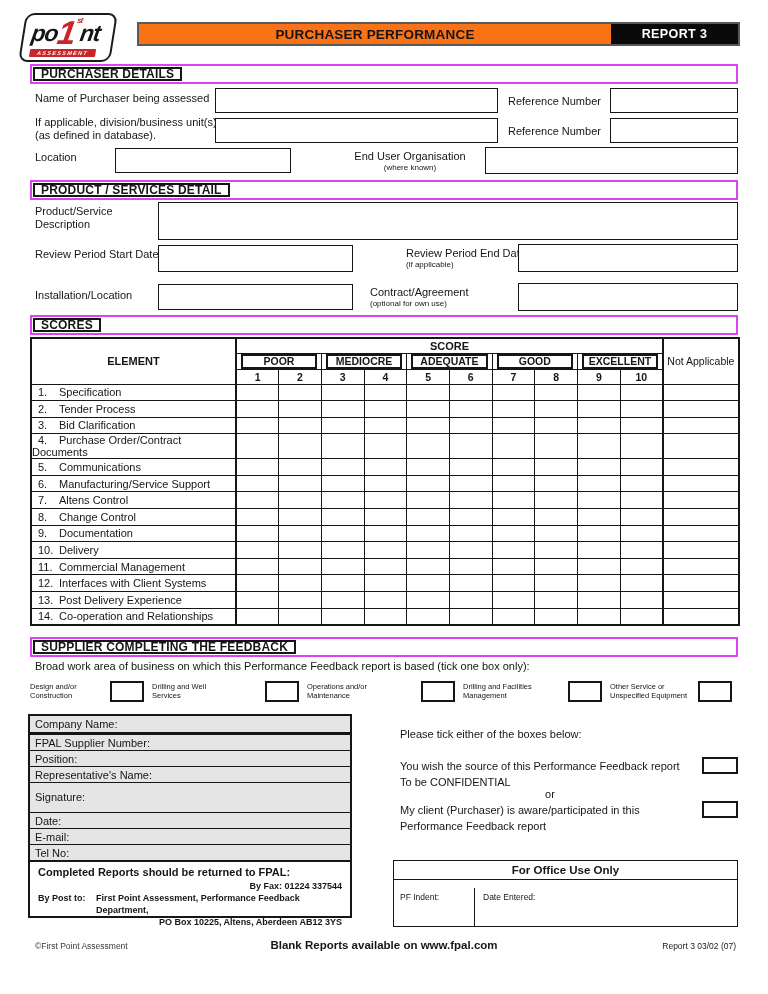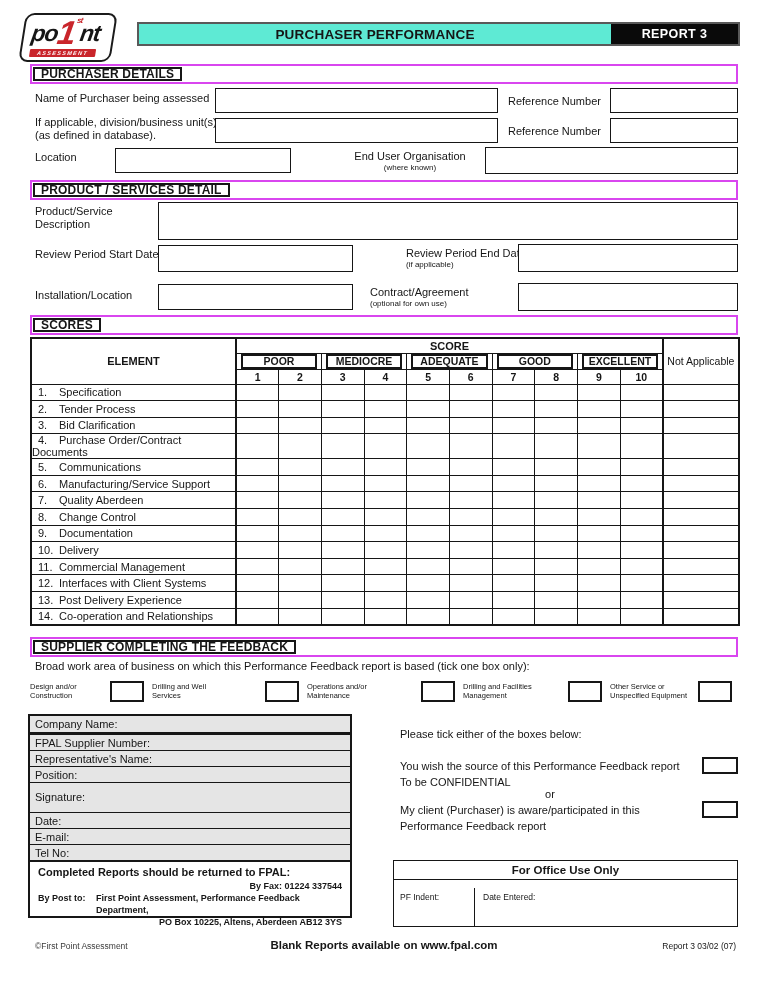--- a/index.html
+++ b/index.html
@@ -19,21 +19,21 @@
   .logo-text { position:absolute; left:7px; top:3px; font-weight:bold; font-style:italic;
                letter-spacing:-1px; white-space:nowrap; }
   .lg-po, .lg-nt { font-size:23px; line-height:30px; vertical-align:bottom; }
   .lg-1 { color:#c9252b; font-size:33px; line-height:30px; vertical-align:bottom; }
   .lg-st { color:#c9252b; font-size:8px; font-weight:bold; vertical-align:top; position:relative; top:-2px; }
   .lg-banner { position:absolute; left:8px; bottom:3px; width:66px; background:#c9252b; color:#fff;
                font-size:5.5px; font-weight:bold; font-style:italic; text-align:center;
                letter-spacing:1.3px; padding:1px 0 1.5px 0; border-radius:1px; }
 
   .titlebar { position:absolute; left:137px; top:22px; width:603px; height:24px;
-              border:2px solid #595959; background:#5eead4; display:flex; }
+              border:2px solid #595959; background:#f97316; display:flex; }
   .title-text { flex:1; display:flex; align-items:center; justify-content:center;
                 font-weight:bold; font-size:13.5px; letter-spacing:0.2px; }
   .report-badge { width:127px; background:#0a0a0a; color:#ffffff; display:flex; align-items:center;
                   justify-content:center; font-weight:bold; font-size:12.5px; letter-spacing:0.4px; }
 
   
   .secbar { position:absolute; left:30px; width:708px; height:20px; border:2px solid #d946ef;
             background:#fff; display:flex; padding:1px; }
   .secbar-inner { border:2px solid #161616; display:flex; align-items:center; padding:0 6px;
                   font-weight:bold; font-size:12px; letter-spacing:0.2px; white-space:nowrap; }
@@ -292,21 +292,21 @@
           <td class="score-cell"></td>
           <td class="score-cell"></td>
           <td class="score-cell"></td>
           <td class="score-cell"></td>
           <td class="score-cell"></td>
           <td class="score-cell"></td>
           <td class="score-cell"></td>
           <td class="na-cell"></td>
         </tr>
         <tr>
-          <td class="el-cell"><span class="el-num">7.</span><span>Quality Aberdeen</span></td>
+          <td class="el-cell"><span class="el-num">7.</span><span>Altens Control</span></td>
           <td class="score-cell"></td>
           <td class="score-cell"></td>
           <td class="score-cell"></td>
           <td class="score-cell"></td>
           <td class="score-cell"></td>
           <td class="score-cell"></td>
           <td class="score-cell"></td>
           <td class="score-cell"></td>
           <td class="score-cell"></td>
           <td class="score-cell"></td>
@@ -458,24 +458,24 @@
     </div>
 
   <div class="company" id="company-table">
       <div class="crow">
         <span>Company Name:</span>
       </div>
       <div class="crow">
         <span>FPAL Supplier Number:</span>
       </div>
       <div class="crow">
+        <span>Position:</span>
+      </div>
+      <div class="crow">
         <span>Representative's Name:</span>
-      </div>
-      <div class="crow">
-        <span>Position:</span>
       </div>
       <div class="crow tall">
         <span>Signature:</span>
       </div>
       <div class="crow">
         <span>Date:</span>
       </div>
       <div class="crow">
         <span>E-mail:</span>
       </div>

